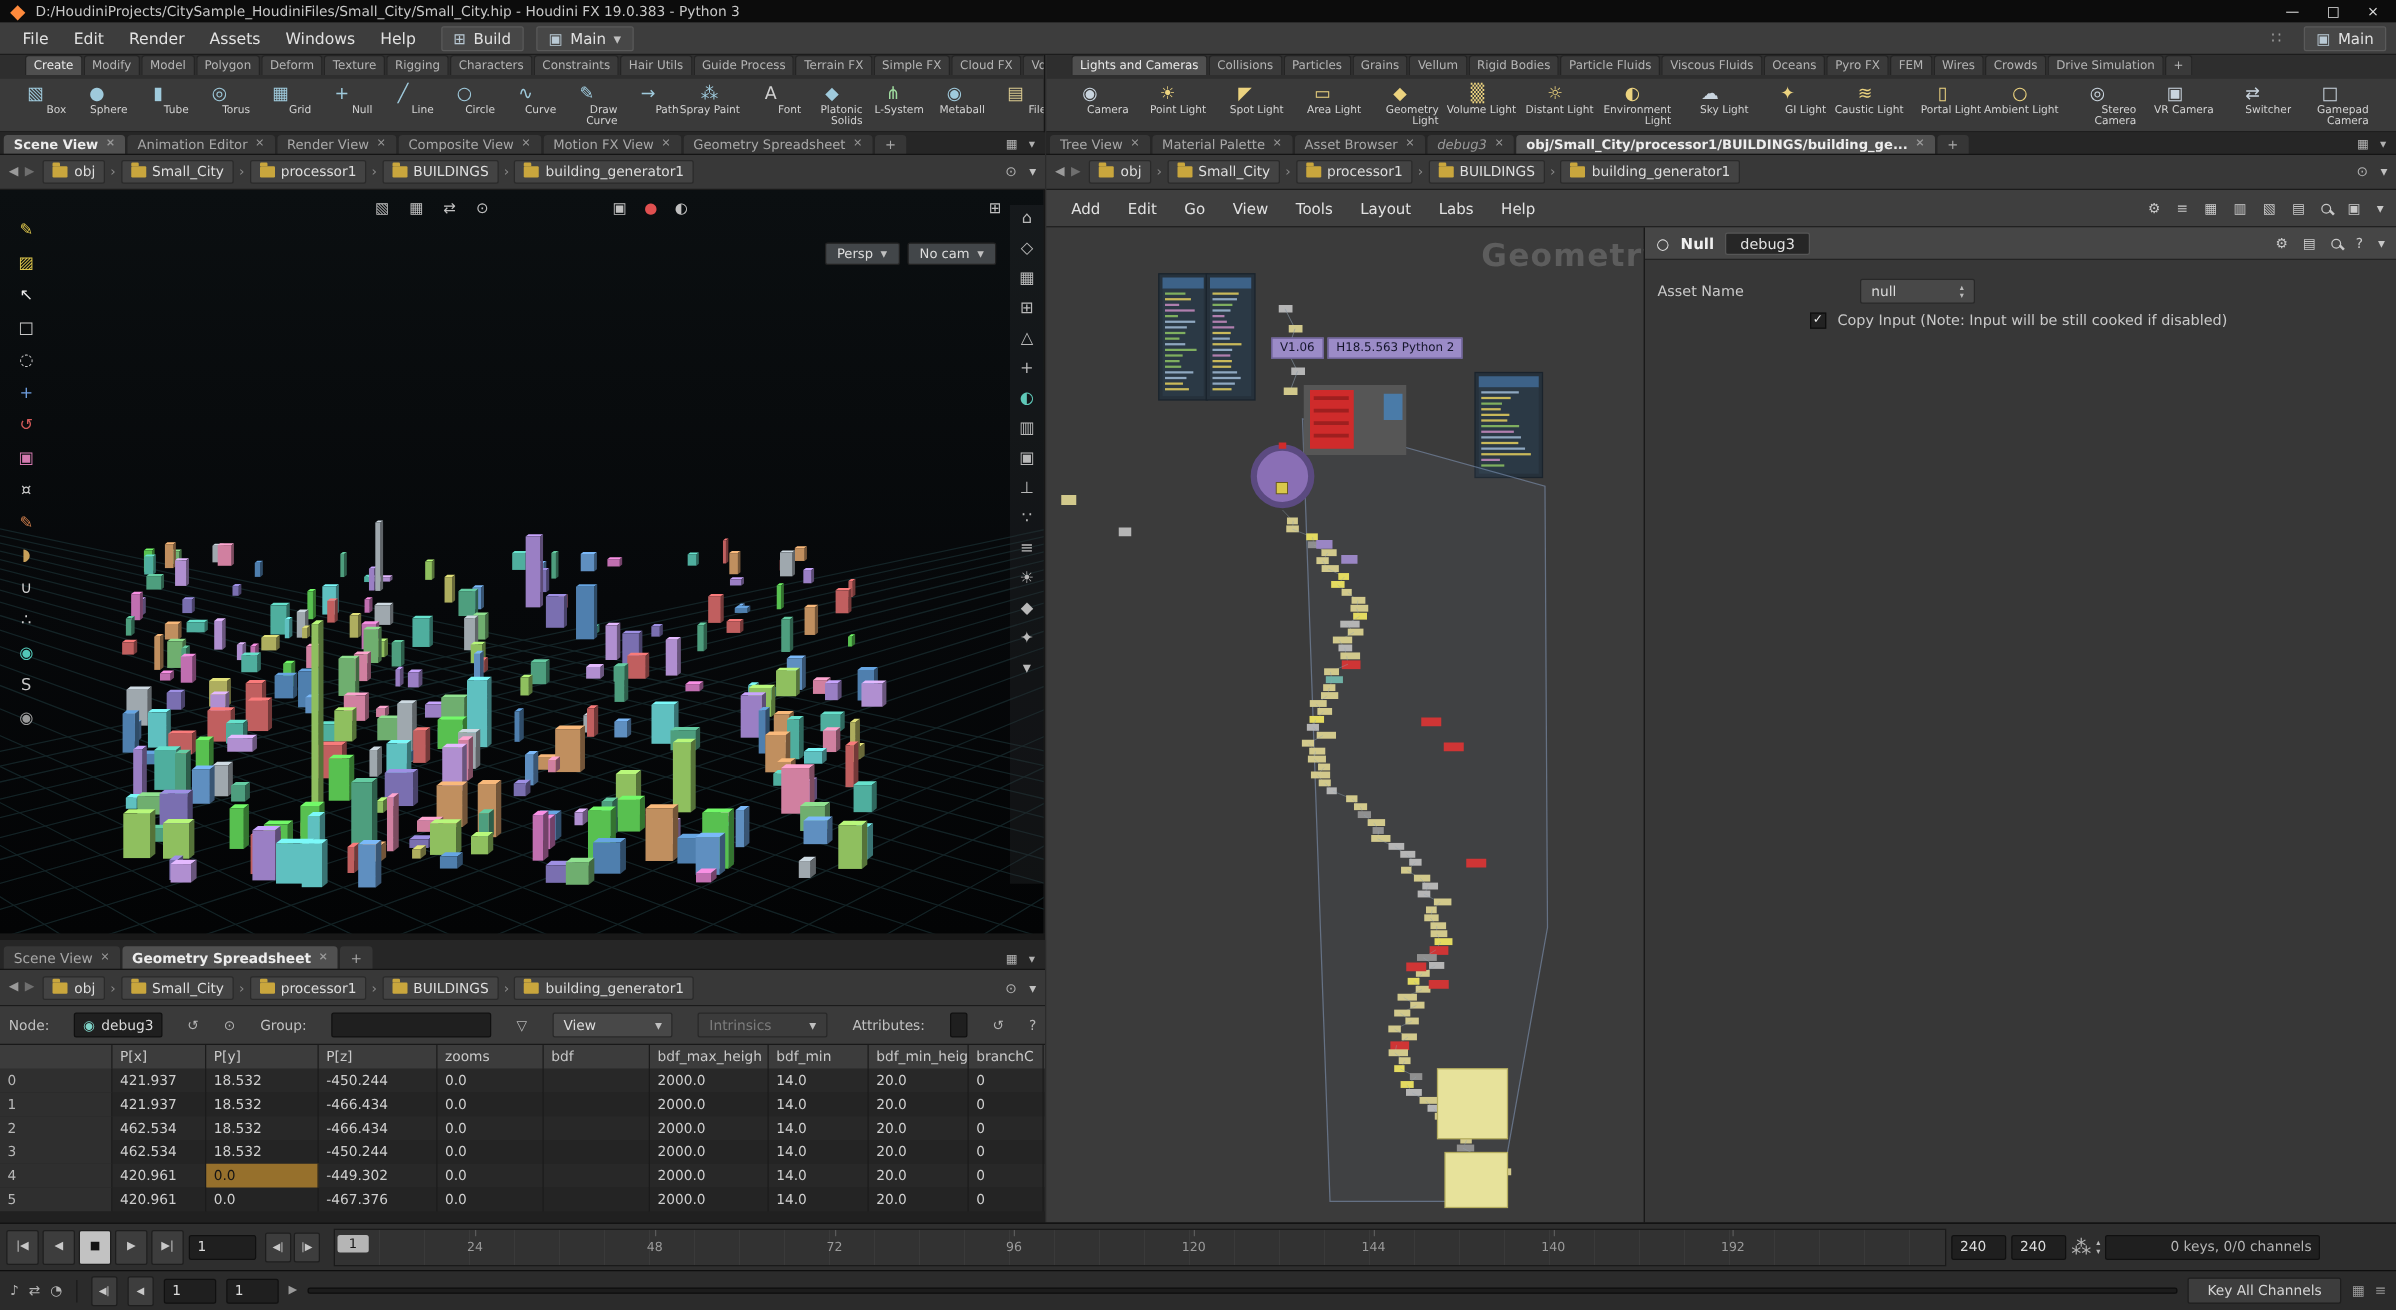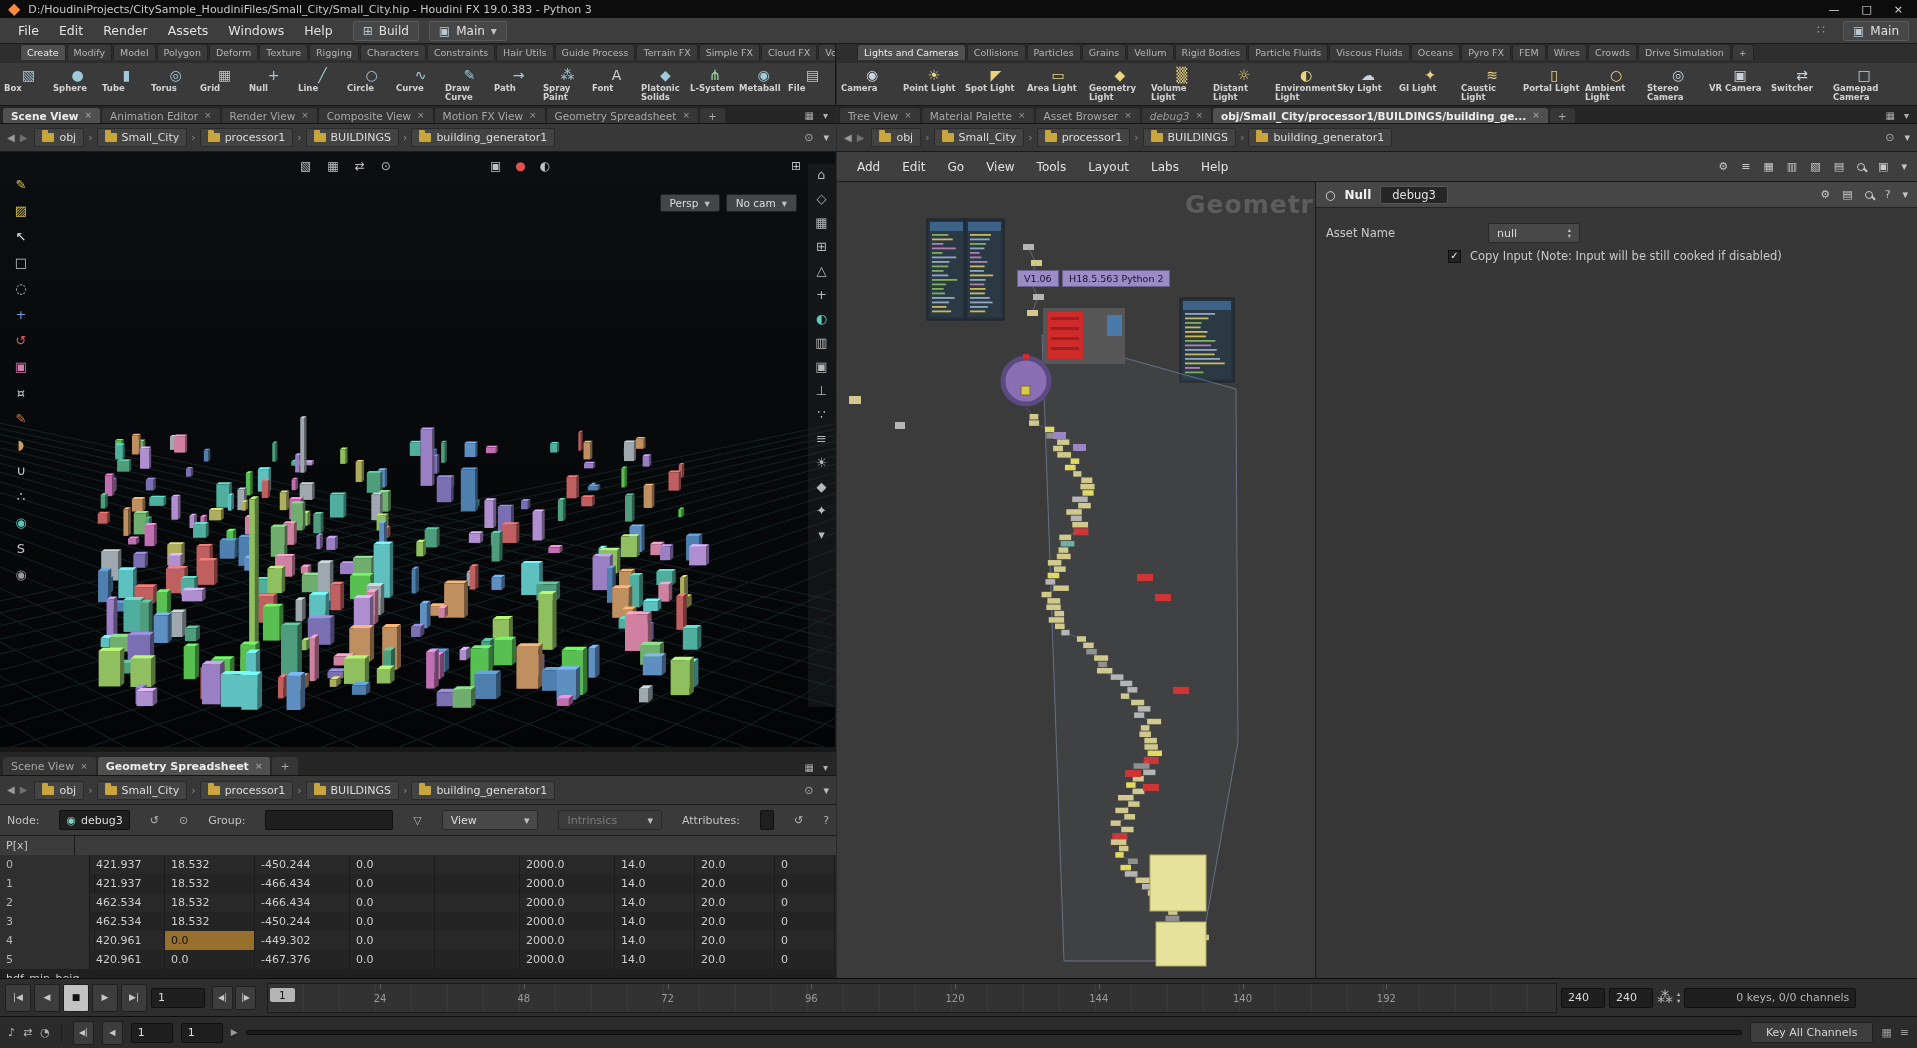--- a/index.html
+++ b/index.html
@@ -19,21 +19,21 @@
 .shelf{position:absolute;top:44px;height:62px;background:#3a3a3a;border-bottom:1px solid #161616;overflow:hidden;}
 #shelf-left{left:0;width:836px;border-right:1px solid #161616;}
 #shelf-right{left:837px;width:1080px;}
 .shelf-tabs{display:flex;height:19px;background:#2e2e2e;align-items:flex-start;padding-left:20px;gap:1px;overflow:hidden;}
 .shelf-tab{font-size:9.5px;color:#b5b5b5;background:#3a3a3a;padding:2px 6px;border:1px solid #242424;border-bottom:none;border-radius:3px 3px 0 0;white-space:nowrap;}
 .shelf-tab.active{background:#4f4f4f;color:#ececec;}
 .shelf-tools{display:flex;height:42px;align-items:center;padding:0 4px;overflow:hidden;}
 .tool{width:49px;display:flex;flex-direction:column;align-items:center;gap:1px;flex:0 0 auto;}
 #shelf-right .tool{width:62px;}
 .tool-icon{font-size:14px;height:16px;line-height:16px;}
-.tool-label{font-size:8.5px;line-height:9px;height:18px;color:#d2d2d2;text-align:left;overflow:hidden;width:100%;font-weight:bold;}
+.tool-label{font-size:8.5px;line-height:9px;height:18px;color:#d2d2d2;text-align:right;overflow:hidden;width:100%;}
 
 .pane-tabs{position:absolute;display:flex;align-items:flex-end;background:#262626;border-bottom:1px solid #141414;padding-left:3px;gap:2px;overflow:hidden;}
 .ptab{display:flex;align-items:center;gap:6px;background:#363636;color:#a8a8a8;font-size:10.5px;padding:1px 8px;height:15px;border-radius:3px 3px 0 0;white-space:nowrap;}
 .ptab.active{background:#505050;color:#ededed;font-weight:bold;}
 .ptab.italic{font-style:italic;color:#9a9a9a;}
 .ptab .x{font-size:9px;color:#8d8d8d;}
 .pane-corner{margin-left:auto;display:flex;gap:9px;padding:0 8px 2px 0;color:#aaa;font-size:10px;align-items:center;}
 .pathbar{position:absolute;display:flex;align-items:center;background:#383838;border-bottom:1px solid #1b1b1b;gap:4px;padding:0 7px;font-size:11px;}
 .nav-arrows{display:flex;gap:5px;font-size:10px;margin-right:3px;}
 .crumb{display:flex;align-items:center;gap:5px;background:#434343;border:1px solid #2a2a2a;border-radius:2px;padding:2px 7px;color:#dedede;white-space:nowrap;}
@@ -60,21 +60,21 @@
 #sheet-tabs{left:0;top:752px;width:836px;height:24px;}
 #sheet-tabs .ptab{height:18px;font-size:11px;}
 #sheet-path{left:0;top:776px;width:836px;height:29px;}
 #sheet-controls{position:absolute;left:0;top:805px;width:836px;height:31px;background:#3a3a3a;border-bottom:1px solid #191919;display:flex;align-items:center;gap:20px;padding:0 7px;font-size:11px;}
 .ctl-label{color:#c2c2c2;white-space:nowrap;}
 .input{background:#1f1f1f;border:1px solid #101010;border-radius:2px;color:#ddd;padding:2px 6px;font-size:11px;height:20px;display:flex;align-items:center;gap:5px;}
 .dropdown{background:#484848;border:1px solid #282828;border-radius:2px;color:#ddd;padding:2px 8px;font-size:11px;height:20px;display:flex;gap:8px;align-items:center;justify-content:space-between;}
 .dropdown.disabled{color:#7d7d7d;background:#3b3b3b;}
 #sheet-table{position:absolute;left:0;top:836px;width:836px;height:142px;background:#202020;font-size:11px;overflow:hidden;}
 .trow{display:flex;height:19px;line-height:19px;}
-.trow.header{background:#3c3c3c;color:#cacaca;flex-direction:column;}
+.trow.header{background:#3c3c3c;color:#cacaca;}
 .tcell{padding:0 6px;border-right:1px solid #1b1b1b;overflow:hidden;white-space:nowrap;flex:0 0 auto;}
 .trow:not(.header):nth-child(even){background:#282828;}
 .trow:not(.header):nth-child(odd){background:#242424;}
 .tcell.idx{background:#2f2f2f;color:#b8b8b8;}
 .trow.header .tcell.idx{background:#3c3c3c;}
 .tcell.hl{background:#96702c;color:#141414;}
 
 #net-tabs{left:837px;top:106px;width:1080px;height:18px;}
 #net-path{left:837px;top:124px;width:1080px;height:28px;}
 #net-menu{position:absolute;left:837px;top:152px;width:1080px;height:30px;background:#3f3f3f;border-bottom:1px solid #191919;display:flex;align-items:center;padding:0 10px;font-size:12px;}

